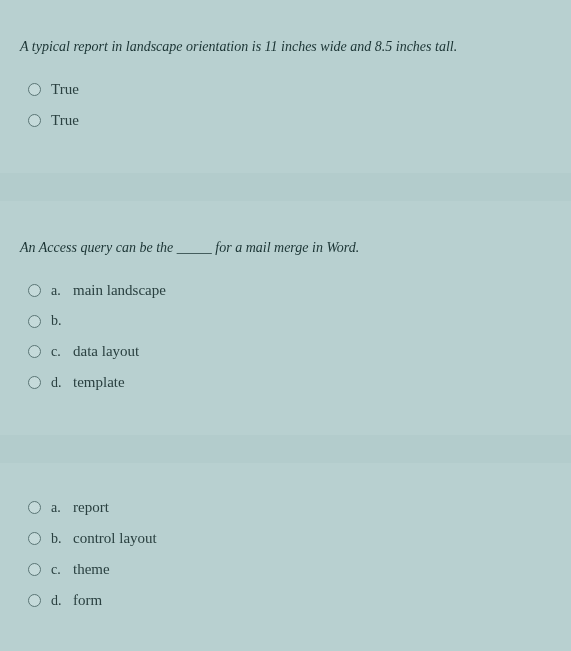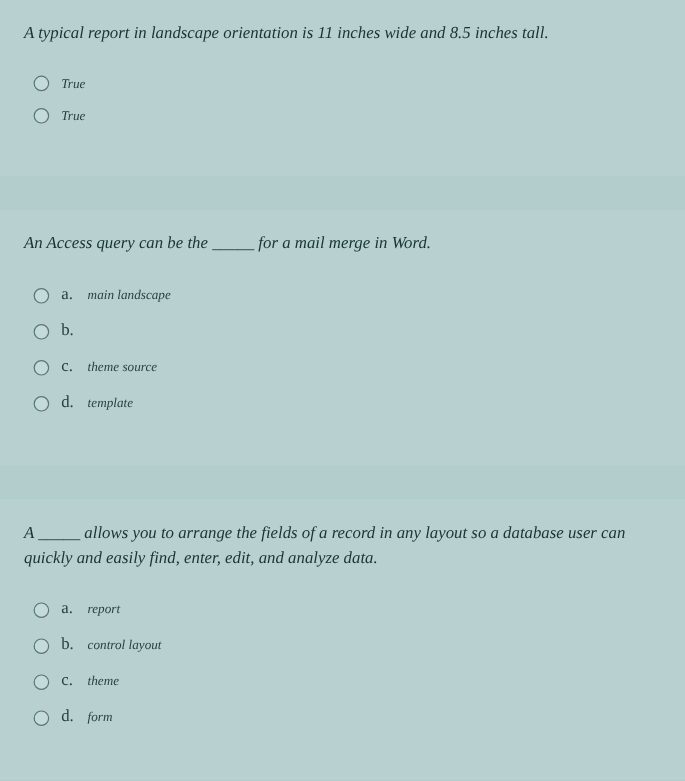--- a/index.html
+++ b/index.html
@@ -6,21 +6,21 @@
   body {
     width: 571px;
     height: 651px;
     background: #b3cccc;
     font-family: Georgia, 'Times New Roman', serif;
     color: #1a2a2a;
     overflow: hidden;
   }
   .question-block {
     background: #b8d0d0;
-    padding: 18px 20px 30px 20px;
+    padding: 36px 20px 30px 20px;
     margin-bottom: 28px;
   }
   .question-text {
     font-size: 14px;
     color: #1a3333;
     margin-bottom: 24px;
     line-height: 1.5;
     font-style: italic;
   }
   .option-row {
@@ -32,23 +32,22 @@
   .radio {
     width: 13px;
     height: 13px;
     border: 1.5px solid #5a7575;
     border-radius: 50%;
     background: #c5dada;
     flex-shrink: 0;
     margin-right: 10px;
   }
   .option-label {
-    font-size: 11px;
+    font-size: 15px;
     color: #2a4040;
-    font-style: italic;
   }
   .option-letter {
     display: inline-block;
     width: 22px;
     font-size: 14px;
     color: #2a4040;
   }
 </style>
 </head>
 <body>
@@ -72,31 +71,30 @@
     <span class="option-letter">a.</span>
     <span class="option-label">main landscape</span>
   </div>
   <div class="option-row">
     <div class="radio"></div>
     <span class="option-letter">b.</span>
   </div>
   <div class="option-row">
     <div class="radio"></div>
     <span class="option-letter">c.</span>
-    <span class="option-label">theme source</span>
+    <span class="option-label">data layout</span>
   </div>
   <div class="option-row">
     <div class="radio"></div>
     <span class="option-letter">d.</span>
     <span class="option-label">template</span>
   </div>
 </div>
 
 <div class="question-block">
-  <div class="question-text">A _____ allows you to arrange the fields of a record in any layout so a database user can quickly and easily find, enter, edit, and analyze data.</div>
   <div class="option-row">
     <div class="radio"></div>
     <span class="option-letter">a.</span>
     <span class="option-label">report</span>
   </div>
   <div class="option-row">
     <div class="radio"></div>
     <span class="option-letter">b.</span>
     <span class="option-label">control layout</span>
   </div>

